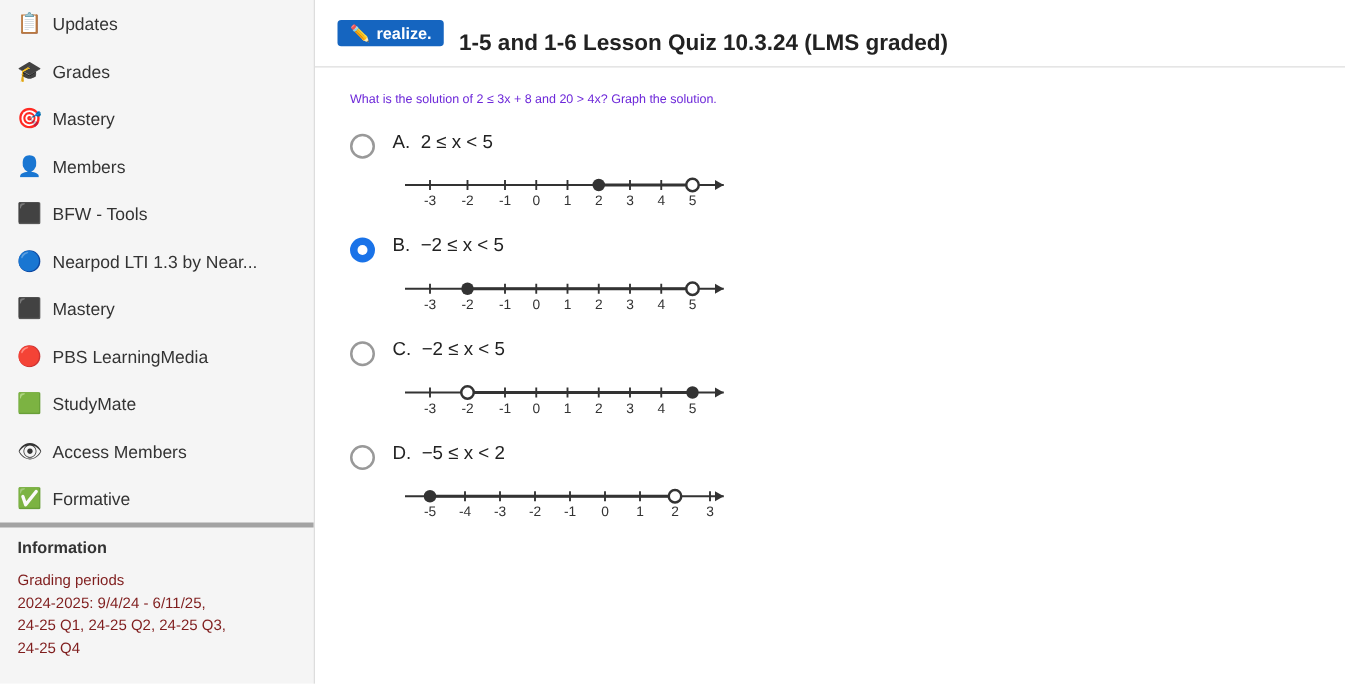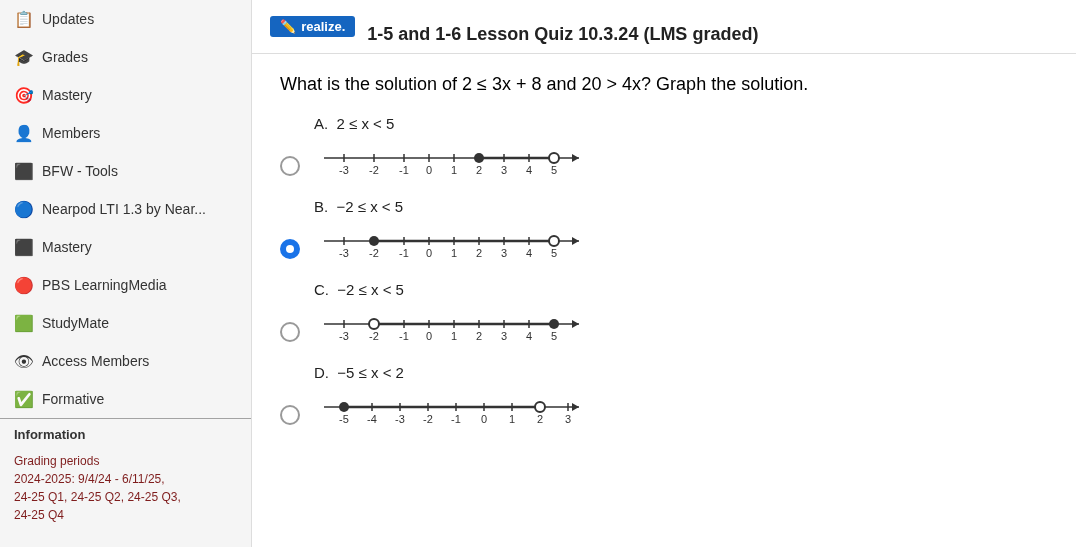--- a/index.html
+++ b/index.html
@@ -31,21 +31,21 @@
       align-items: center;
       justify-content: center;
       font-size: 16px;
       flex-shrink: 0;
     }
     .sidebar-section-label {
       padding: 8px 14px 4px 14px;
       font-weight: bold;
       font-size: 13px;
       color: #333;
-      border-top: 1px solid #a3a3a3;
+      border-top: 4px solid #a3a3a3;
     }
     .sidebar-info-text {
       padding: 6px 14px;
       font-size: 12px;
       color: #7f1d1d;
       line-height: 1.5;
     }
 
     
     .main {
@@ -81,27 +81,27 @@
       color: #222;
       margin-top: 16px;
     }
 
     
     .quiz-content {
       padding: 20px 28px;
       flex: 1;
     }
     .question-text {
-      font-size: 18px;
-      color: #000000;
+      font-size: 10px;
+      color: #6d28d9;
       margin-bottom: 20px;
     }
     .answer-option {
       display: flex;
-      align-items: flex-end;
+      align-items: flex-start;
       gap: 14px;
       margin-bottom: 22px;
     }
     .radio-outer {
       width: 20px;
       height: 20px;
       border-radius: 50%;
       border: 2px solid #999;
       display: flex;
       align-items: center;

